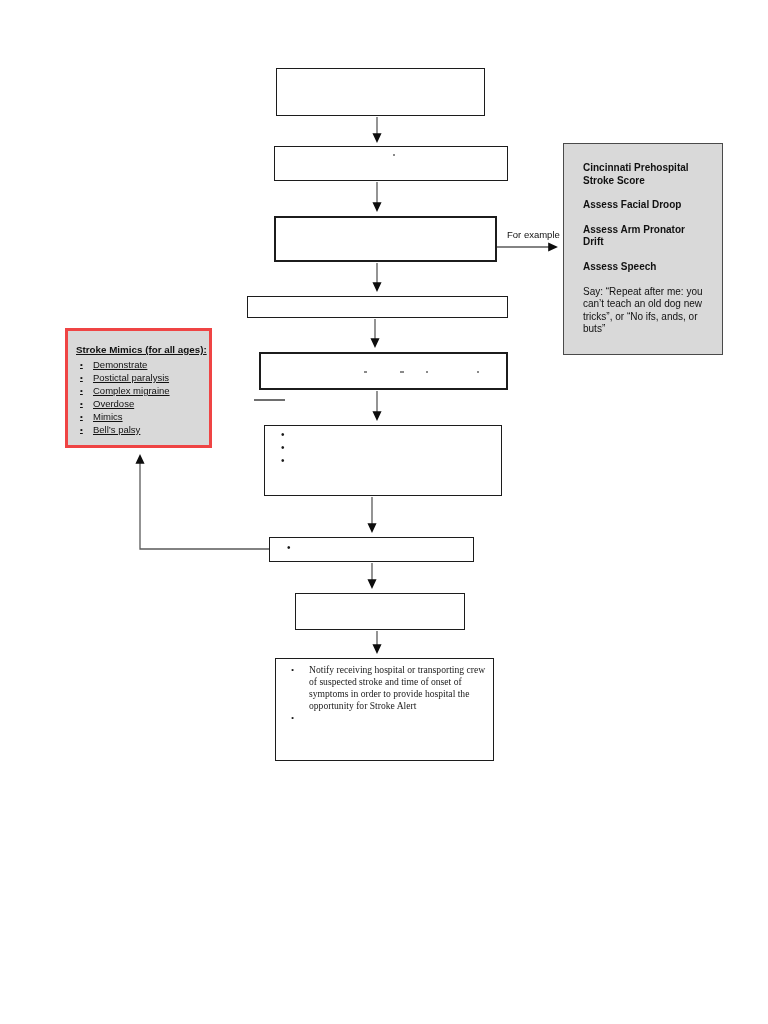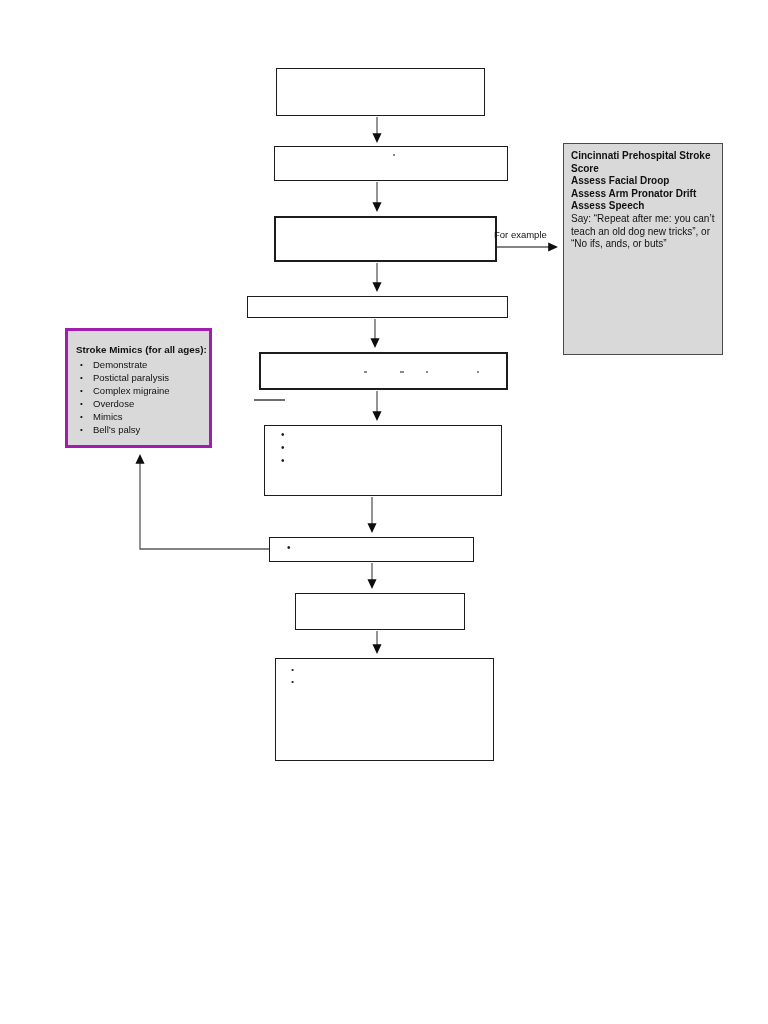--- a/index.html
+++ b/index.html
@@ -13,42 +13,42 @@
   .fbox{
     position:absolute;background:#ffffff;border:1.5px solid #1c1c1c;
     box-sizing:border-box;z-index:2;
   }
   .fbox.thick{border-width:2px;}
   .graypanel{
     position:absolute;background:#d9d9d9;box-sizing:border-box;z-index:2;
     font-size:10px;line-height:12.6px;color:#111;
   }
   .cps{left:563px;top:143px;width:160px;height:212px;border:1.5px solid #4a4a4a;padding:6px 6px 4px 7px;}
-  .cps .cb-line{margin:0;}
+  .cps .cb-line{margin:12px;}
   .cb-line.bold{font-weight:bold;}
   .mimics{
-    left:65px;top:328px;width:147px;height:120px;border:3px solid #a21caf;
-    padding:12px 4px 4px 8px;font-size:9.5px;line-height:13px;
+    left:65px;top:328px;width:147px;height:120px;border:3px solid #ef4444;
+    padding:12px 4px 4px 8px;font-size:9.5px;line-height:13px;text-decoration:underline;
   }
   .mimics-title{font-weight:bold;white-space:nowrap;margin-bottom:2px;font-size:9.8px;}
   .mimic-item{display:flex;line-height:13px;}
   .mimic-item .bglyph{width:13px;padding-left:4px;font-size:8px;line-height:13px;}
   .notify{
     position:absolute;left:275px;top:658px;width:219px;height:103px;
     background:#fff;border:1.5px solid #1c1c1c;box-sizing:border-box;z-index:2;
     font-family:"Liberation Serif", serif;font-size:9.6px;line-height:12px;
     padding:5px 4px 2px 0;
   }
   .notify-item{display:flex;}
   .notify-item .bglyph{width:33px;text-align:center;font-size:9px;flex:0 0 33px;}
   .notify-item .ntext{flex:1;}
   .emptybullets{position:absolute;z-index:3;}
   .ebullet{font-size:10px;line-height:13px;height:13px;}
   .for-example{
-    position:absolute;left:494px;top:229px;z-index:2;font-size:9.5px;color:#111;
+    position:absolute;left:507px;top:229px;z-index:2;font-size:9.5px;color:#111;
     white-space:nowrap;
     text-align:center;
   }
   .artifact{position:absolute;background:#8a8a8a;z-index:3;}
   .underline-artifact{position:absolute;left:254px;top:399px;width:31px;height:1.5px;background:#6e6e6e;z-index:3;}
 </style>
 </head>
 <body>
 
 <div class="page">
@@ -149,20 +149,21 @@
           <span class="bglyph">•</span>
           <span>Bell’s palsy</span>
         </div>
       </div>
   </div>
 
   <div class="notify">
 
       <div class="notify-item">
         <span class="bglyph">•</span>
+        <span class="ntext">Notify receiving hospital or transporting crew of suspected  stroke and time of onset of symptoms in order to provide hospital the opportunity for Stroke Alert</span>
       </div>
 
       <div class="notify-item">
         <span class="bglyph">•</span>
       </div>
     </div>
 
 </div>
 
 </body></html>

